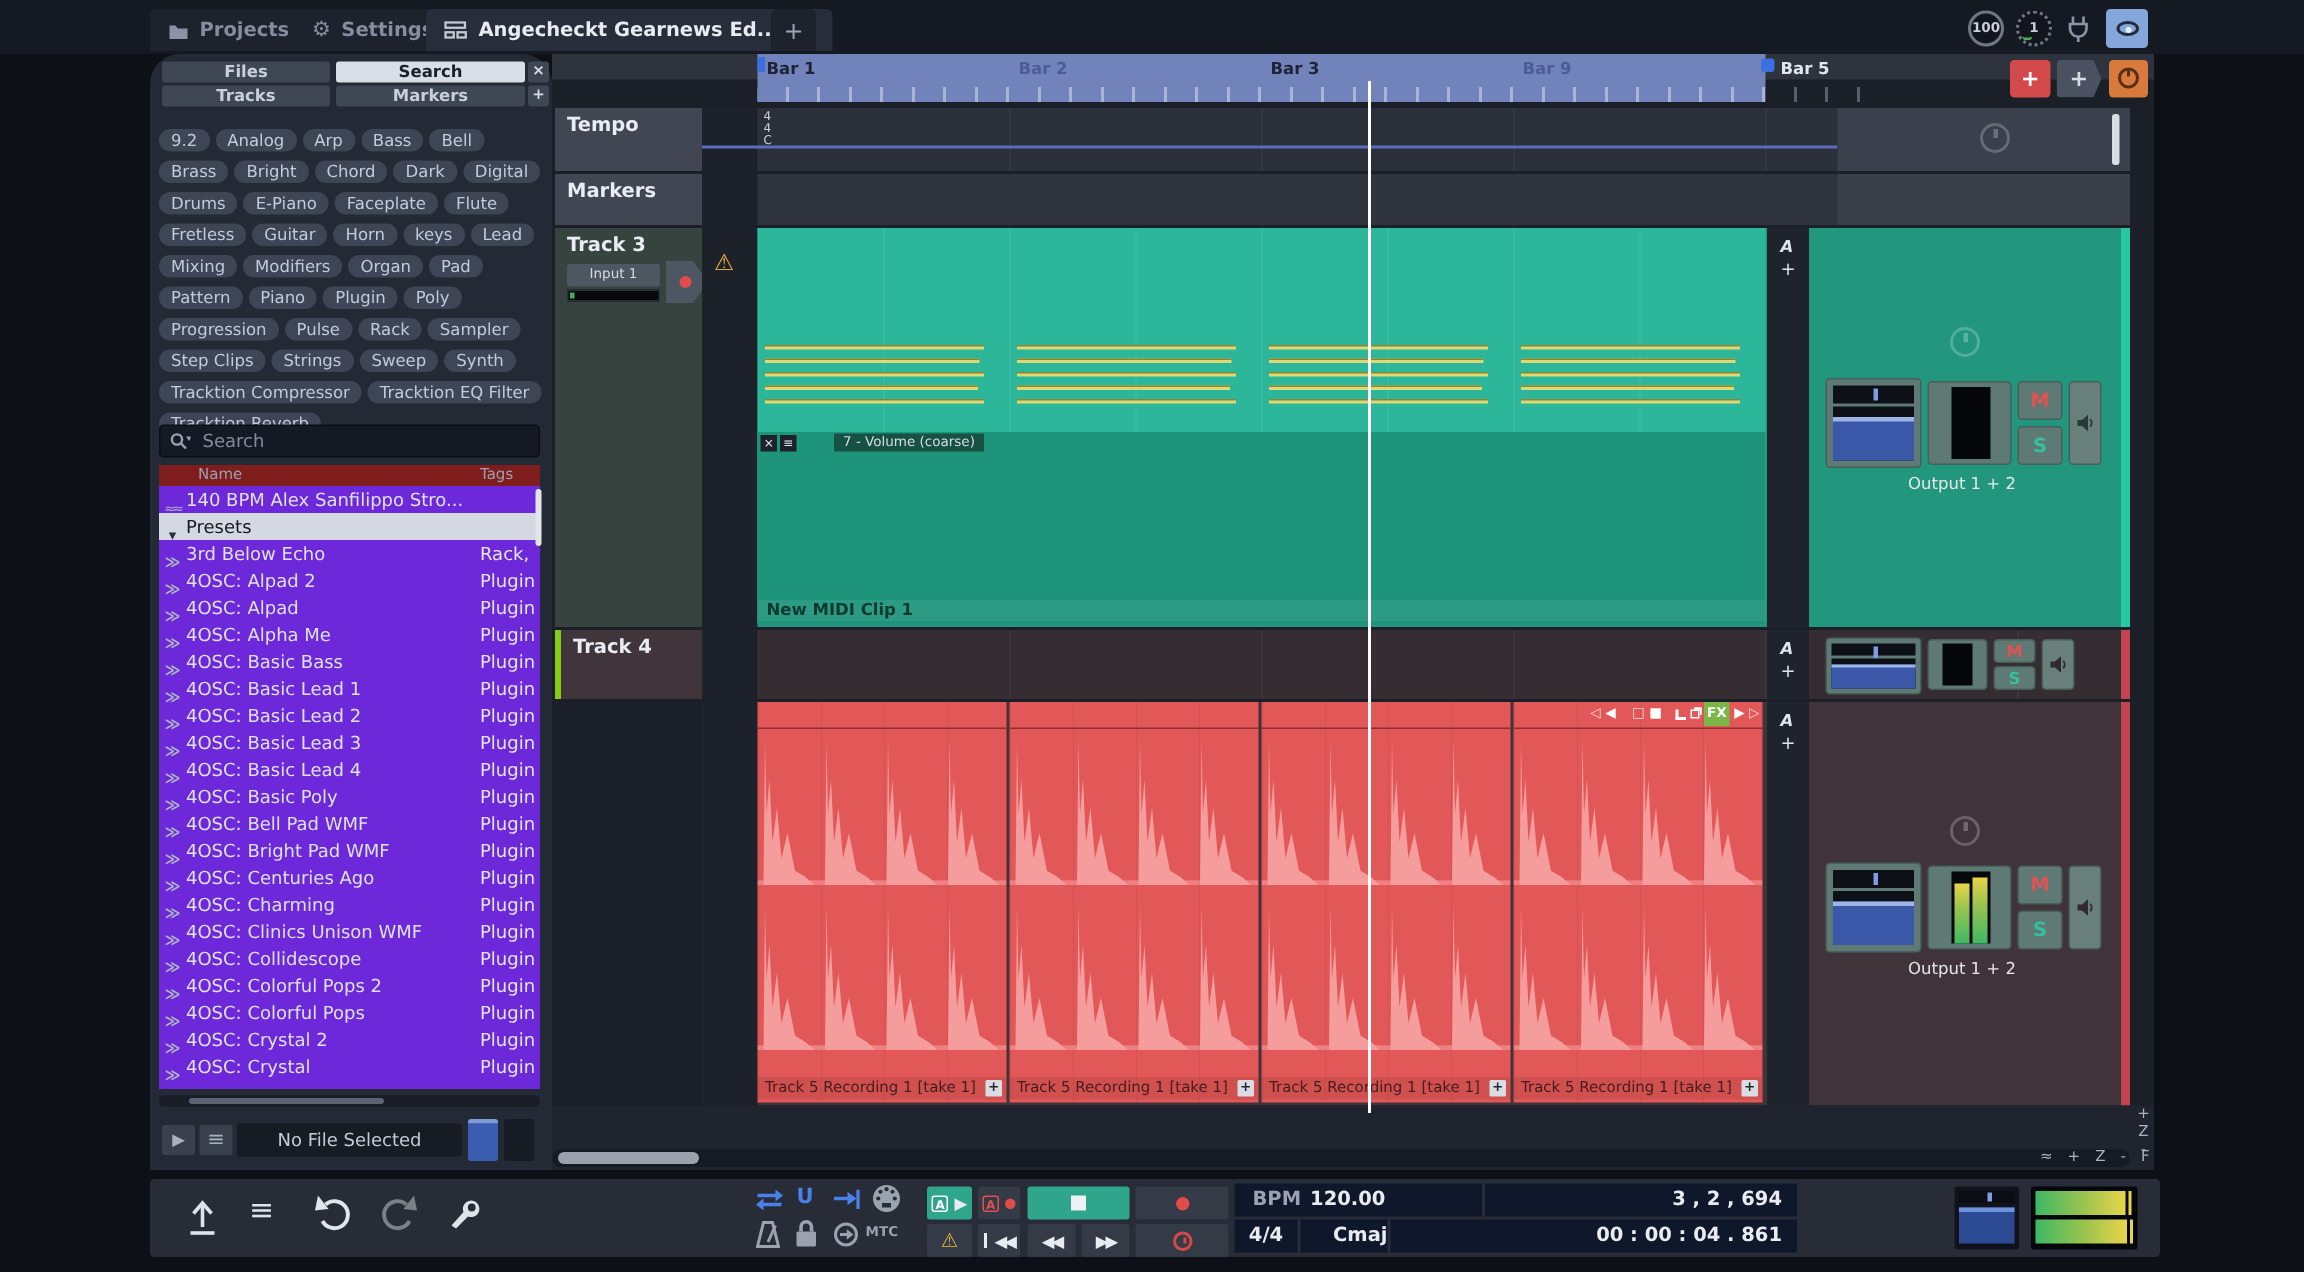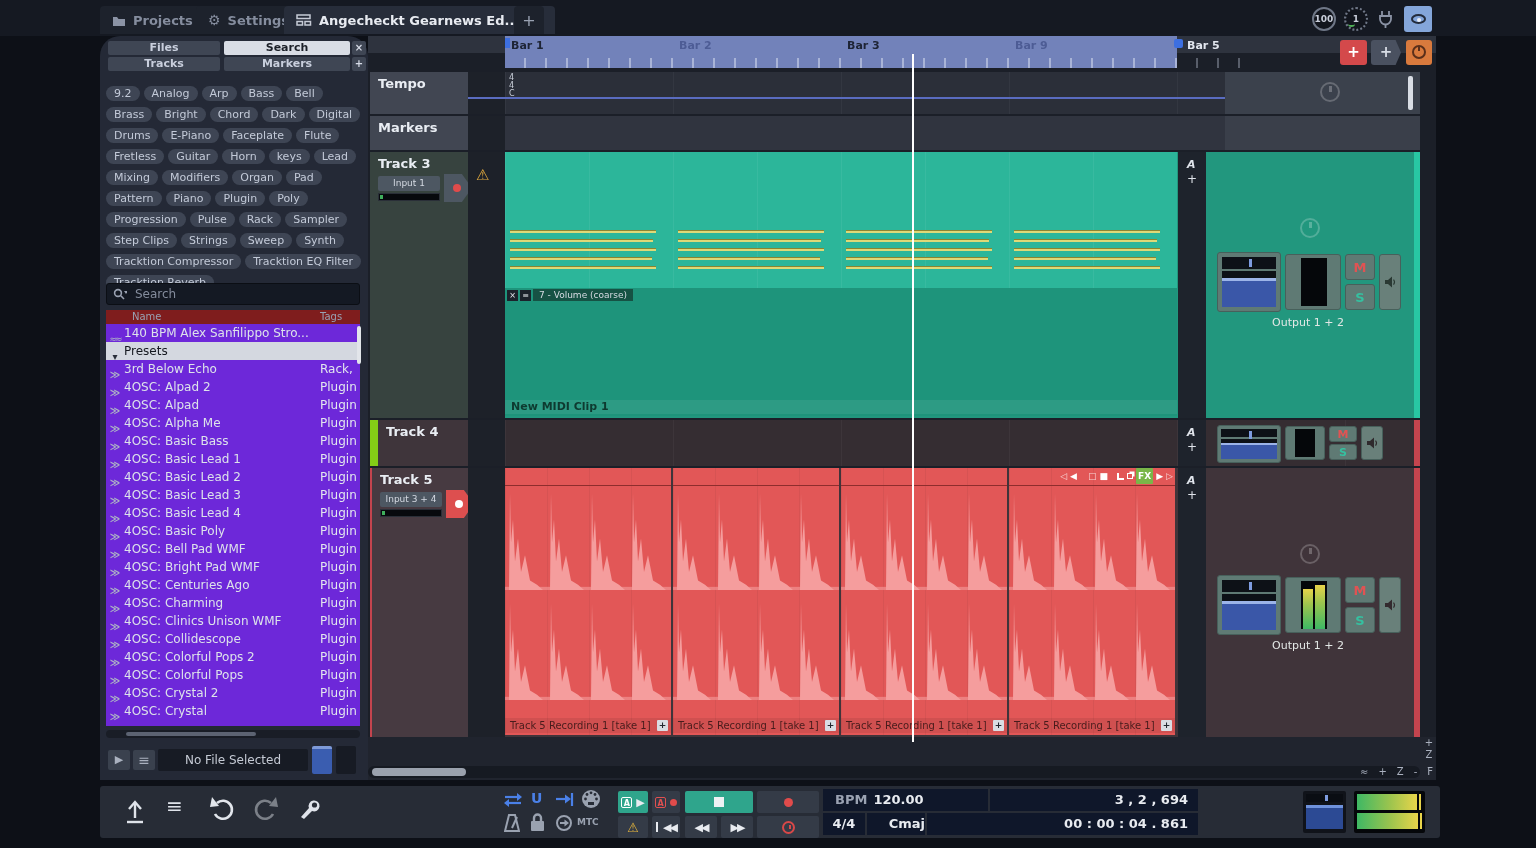--- a/index.html
+++ b/index.html
@@ -112,33 +112,33 @@
   .knobghost::after{content:"";position:absolute;left:7px;top:2px;width:3px;height:6px;background:rgba(255,255,255,.25);}
 
   
   .t3{top:116px;height:266px;}
   .t3 .rowhead{background:#37433f;}
   .t3 .lane{background:#22977e;}
   .midiclip{position:absolute;left:0;top:0;width:672px;height:264px;background:#2cb69a;background-image:repeating-linear-gradient(90deg,rgba(255,255,255,.06) 0 1px,transparent 1px 84px);}
   .midiclip .lower{position:absolute;left:0;top:136px;width:100%;height:128px;background:#1e947b;}
   .autolabel{position:absolute;left:2px;top:137px;display:flex;gap:2px;align-items:center;}
   .autolabel .bx{width:11px;height:11px;background:#1c222b;color:#e8ebf0;font-size:8px;text-align:center;line-height:11px;}
-  .autolabel .tx{background:rgba(16,28,24,.55);color:#d6dbe2;font-size:9px;padding:1px 6px;}
+  .autolabel .tx{background:rgba(16,28,24,.55);color:#d6dbe2;font-size:9px;padding:1px 6px;margin-left:23px;}
   .clipname{position:absolute;left:0;bottom:2px;width:100%;height:14px;background:rgba(255,255,255,.07);color:#0e3a30;font-size:11px;font-weight:bold;padding-left:6px;line-height:14px;}
   .ng{position:absolute;height:46px;top:78px;}
   .ng i{display:block;height:3px;background:#ded977;border-top:1px solid #8a8530;margin-bottom:6px;}
   .ng i:nth-child(1){width:146px;} .ng i:nth-child(2){width:143px;} .ng i:nth-child(3){width:146px;} .ng i:nth-child(4){width:142px;} .ng i:nth-child(5){width:146px;}
   .t3 .edgebar{background:#28c7a3;}
   .t3 .fader{left:712px;top:100px;} .t3 .mbox{left:780px;top:102px;width:56px;height:56px;} .t3 .mbar{left:796px;top:106px;width:26px;height:48px;}
   .t3 .msbtn.m{left:840px;top:102px;height:26px;line-height:25px;} .t3 .msbtn.s{left:840px;top:132px;height:26px;line-height:25px;}
   .t3 .spk{left:874px;top:102px;height:56px;} .t3 .outlab{top:164px;} .t3 .knobghost{left:795px;top:66px;}
 
   
   .t4{top:384px;height:46px;}
-  .t4 .rowhead{background:#3f353b;border-left:8px solid #84cc16;}
+  .t4 .rowhead{background:#3f353b;border-left:4px solid #84cc16;}
   .t4 .lane{background:#352d32;background-image:repeating-linear-gradient(90deg,rgba(255,255,255,.04) 0 1px,transparent 1px 168px);background-position-x:0px;}
   .t4 .edgebar{background:#c4444e;}
   .t4 .fader{left:712px;top:5px;padding:3px;} .t4 .fader .ftop{height:8px;} .t4 .fader .fbody{height:20px;} .t4 .fader .fbody::after{height:14px;border-top:2px solid #9cb4e8;}
   .t4 .mbox{left:780px;top:6px;width:40px;height:34px;} .t4 .mbar{left:790px;top:9px;width:20px;height:28px;}
   .t4 .msbtn{width:28px;} .t4 .msbtn.m{left:824px;top:6px;height:16px;line-height:15px;font-size:11px;} .t4 .msbtn.s{left:824px;top:24px;height:16px;line-height:15px;font-size:11px;}
   .t4 .spk{left:856px;top:6px;height:34px;}
 
   
   .t5{top:432px;height:269px;}
   .t5 .rowhead{background:#473a41;border-left:2px solid #c4444e;}
@@ -543,26 +543,20 @@
           <svg width="12" height="12">
               <path d="M1 4h3l4-3.5v11L4 8H1z" fill="#2f2a2d"></path>
               <path d="M9.5 3.5 a4 4 0 0 1 0 5" stroke="#2f2a2d" stroke-width="1.2" fill="none"></path>
             </svg>
         </div>
         <div class="edgebar"></div>
       </div>
     </div>
 
     <div class="row t5">
-      <div class="rowhead">
-        <span class="ttl">Track 5</span>
-        <div class="inputbtn">Input 3 + 4</div>
-        <div class="inmeter"></div>
-        <div class="recarrow armed"></div>
-      </div>
       <div class="gapcol"></div>
       <div class="lane">
         <div>
 
             <div class="aclip" style="left: 0px;">
               <svg class="wf" style="top:22px" viewBox="0 0 166 95" preserveAspectRatio="none">
                 <rect x="0" y="92" width="166" height="3"></rect>
                 <use href="#hitshape" x="4"></use>
                 <use href="#hitshape" x="45"></use>
                 <use href="#hitshape" x="86"></use>

